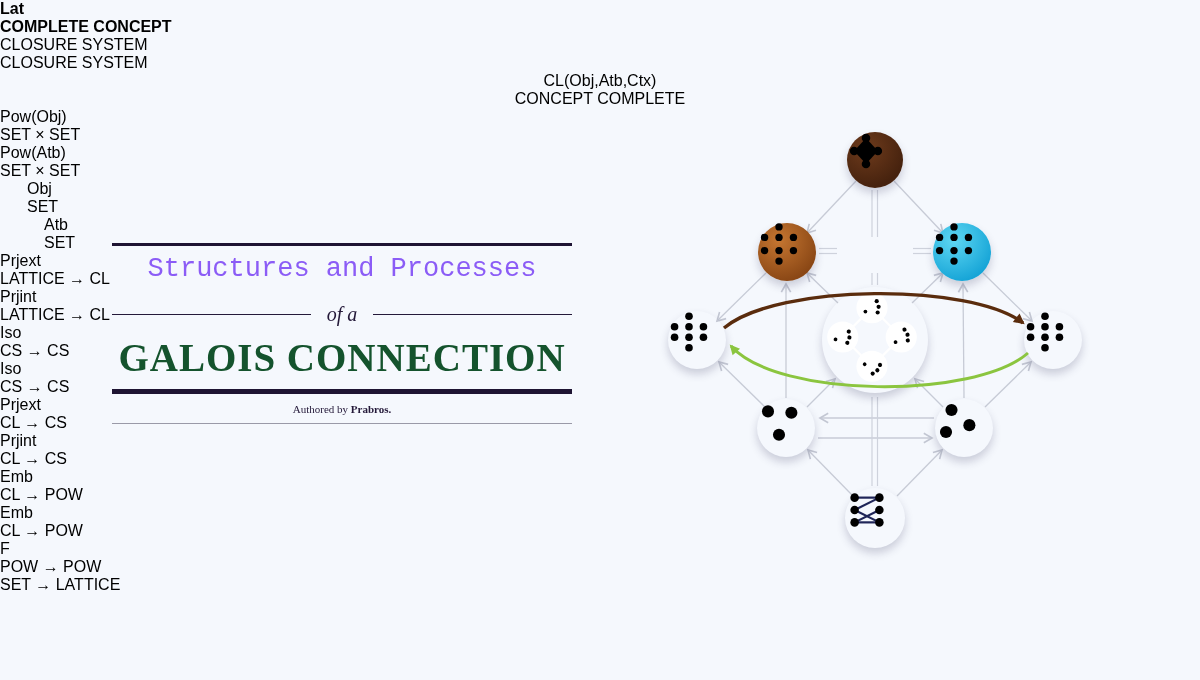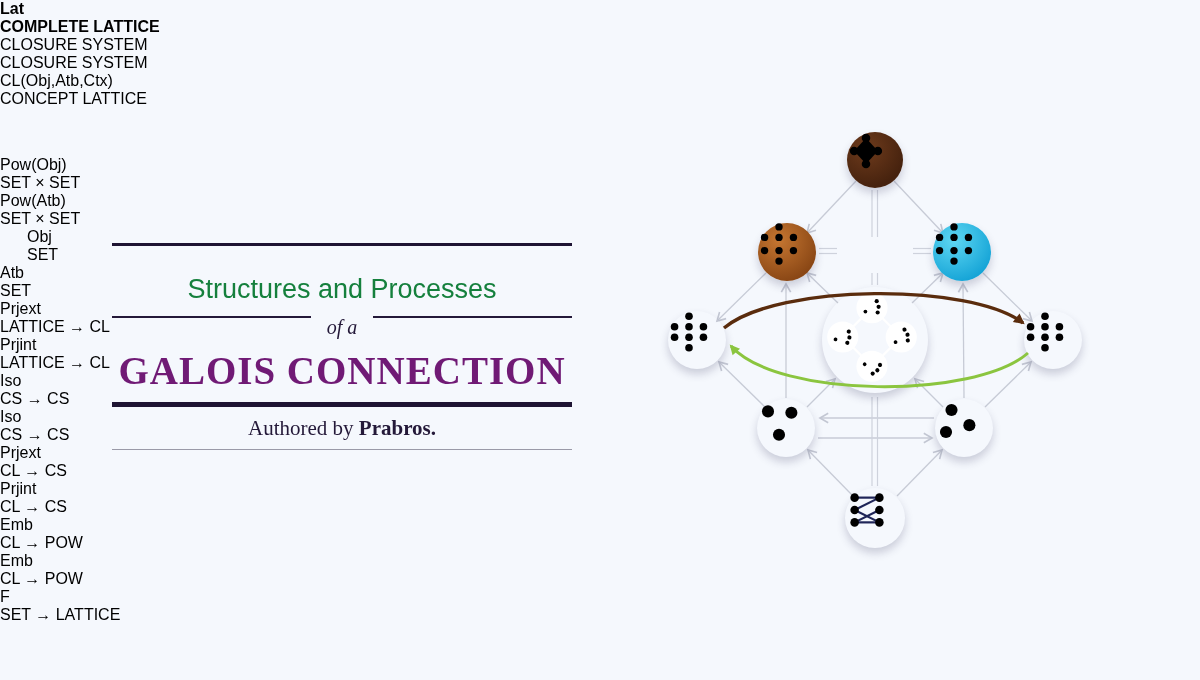--- a/index.html
+++ b/index.html
@@ -3,31 +3,31 @@
 <meta charset="utf-8">
 <style>
   html,body{margin:0;padding:0;}
   body{width:1200px;height:680px;background:#f5f8fd;overflow:hidden;position:relative;
        font-family:"Liberation Sans",sans-serif;}
   .stage{position:absolute;inset:0;width:1200px;height:680px;}
 
   
   .panel{position:absolute;left:112px;top:236px;width:460px;}
   .rule-top{height:3px;background:#1e1433;margin-top:7px;}
-  .t1{margin-top:28px;text-align:center;font-family:Liberation Sans, sans-serif;
-      font-size:27px;color:#15803d;}
-  .ofa-row{margin-top:11px;display:flex;}
+  .t1{margin-top:8px;text-align:center;font-family:Liberation Mono, monospace;
+      font-size:27px;color:#8b5cf6;}
+  .ofa-row{margin-top:19px;display:flex;align-items:center;}
   .ofa-line{flex:1;height:1.5px;background:#241939;}
   .ofa{margin:0 16px;font-family:"Liberation Serif",serif;font-style:italic;
        font-size:20px;color:#241939;}
   .t2{margin-top:9px;text-align:center;font-family:"Liberation Serif",serif;
-      font-weight:bold;font-size:39px;letter-spacing:1px;color:#701a75;white-space:nowrap;}
+      font-weight:bold;font-size:39px;letter-spacing:1px;color:#14532d;white-space:nowrap;}
   .rule-thick{height:5px;background:#1e1433;margin-top:9px;}
   .byline{margin-top:9px;text-align:center;font-family:"Liberation Serif",serif;
-      font-size:21px;color:#241939;}
+      font-size:11px;color:#241939;}
   .byline b{font-weight:bold;}
   .rule-gray{height:1px;background:#9a9aa8;margin-top:8px;}
 
   
   svg{position:absolute;left:0;top:0;pointer-events:none;}
   .glines line, .glines path{stroke:#c7cbd6;stroke-width:1.3;fill:none;}
   .dline{stroke:#ced2dc;stroke-width:1.2;}
   .node{position:absolute;border-radius:50%;display:flex;align-items:center;
         justify-content:center;box-shadow:0 5px 9px rgba(50,50,90,.22);z-index:3;}
   .n-lat{background:radial-gradient(circle at 36% 30%,#6e3b1c,#46220e 72%);}
@@ -272,45 +272,45 @@
       <marker id="arG" viewBox="0 0 12 12" refX="9" refY="6" markerWidth="12" markerHeight="12" orient="auto" markerUnits="userSpaceOnUse">
         <path d="M1,1 L11,6 L1,11 Z" fill="#8bc53f"></path>
       </marker>
     </defs>
     <path d="M 724 328 C 778 283, 972 283, 1023 323" fill="none" stroke="#5a2c0d" stroke-width="3.4" marker-end="url(#arF)"></path>
     <path d="M 1028 353 C 976 399, 778 399, 731 346" fill="none" stroke="#8bc53f" stroke-width="3" marker-end="url(#arG)"></path>
   </svg>
 
   <div class="nl" style="left:875px;top:110px;font-weight:bold;">
     <div class="t">Lat</div>
-    <div class="s">COMPLETE LATTICE</div>
+    <div class="s">COMPLETE CONCEPT</div>
   </div>
   <div class="nl nl-right" style="left:754px;top:239px;">
     <div class="s">CLOSURE SYSTEM</div>
   </div>
   <div class="nl nl-left" style="left:1000px;top:239px;">
     <div class="s">CLOSURE SYSTEM</div>
   </div>
-  <div class="nl nl-concept" style="left:875px;top:244px;">
+  <div class="nl nl-concept" style="left:875px;top:244px;text-align:center;">
     <div class="t">CL(Obj,Atb,Ctx)</div>
-    <div class="s">CONCEPT LATTICE</div>
-  </div>
-  <div class="nl" style="left:700px;top:377px;margin-top:48px;">
+    <div class="s">CONCEPT COMPLETE</div>
+  </div>
+  <div class="nl" style="left:700px;top:377px;">
     <div class="t">Pow(Obj)</div>
     <div class="s">SET × SET</div>
   </div>
   <div class="nl" style="left:1053px;top:377px;">
     <div class="t">Pow(Atb)</div>
     <div class="s">SET × SET</div>
   </div>
   <div class="nl" style="left:786px;top:463px;margin-left:27px;">
     <div class="t">Obj</div>
     <div class="s">SET</div>
   </div>
-  <div class="nl" style="left:964px;top:463px;">
+  <div class="nl" style="left:964px;top:463px;padding-left:44px;">
     <div class="t">Atb</div>
     <div class="s">SET</div>
   </div>
   <div class="nl" style="left:875px;top:554px;">
   </div>
 
   <div class="el" style="left:818px;top:202px;">
     <div class="em"><span>Prj</span><span class="ss">ext</span></div>
     <div class="et">LATTICE → CL</div>
   </div>
@@ -337,18 +337,19 @@
   <div class="el" style="left:709px;top:291px;">
     <div class="em">Emb</div>
     <div class="et">CL → POW</div>
   </div>
   <div class="el" style="left:1038px;top:291px;">
     <div class="em">Emb</div>
     <div class="et">CL → POW</div>
   </div>
   <div class="el el-brown" style="left:771px;top:327px;">
     <div class="em">F</div>
+    <div class="et">POW → POW</div>
   </div>
   <div class="el" style="left:776px;top:346px;">
     <div class="et">SET → LATTICE</div>
   </div>
 
 </div>
 
 </body></html>

